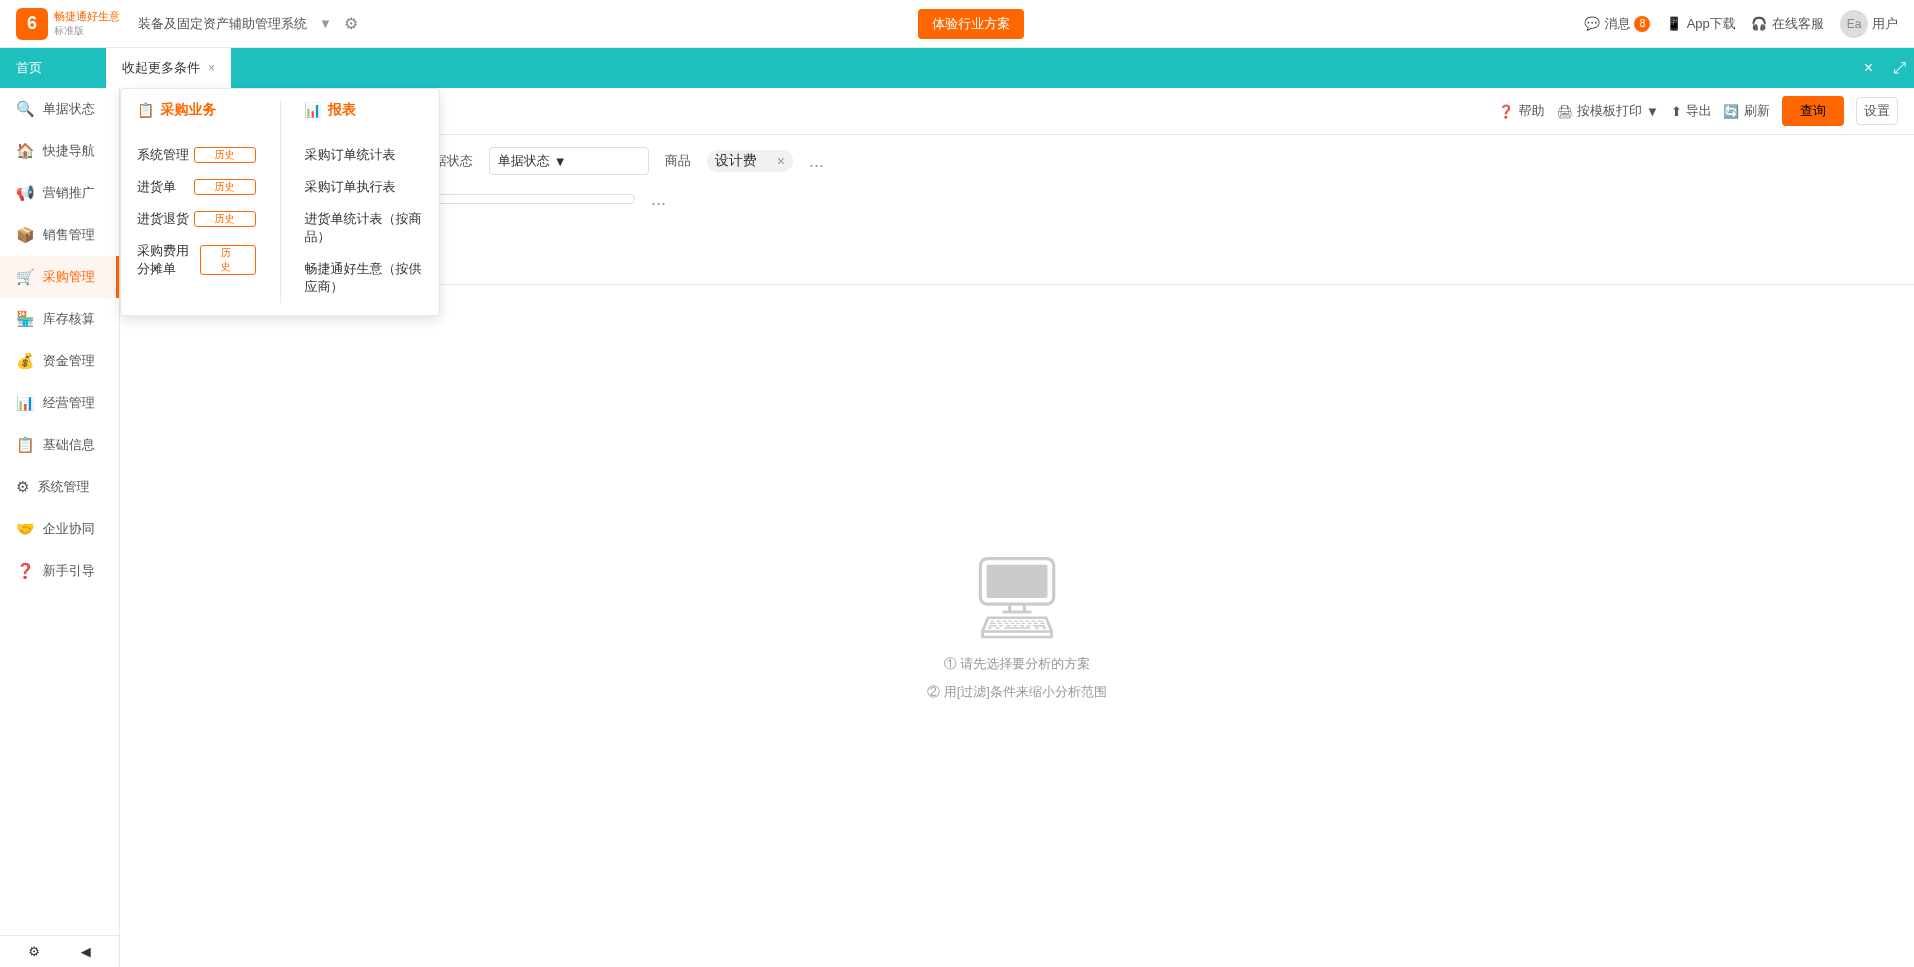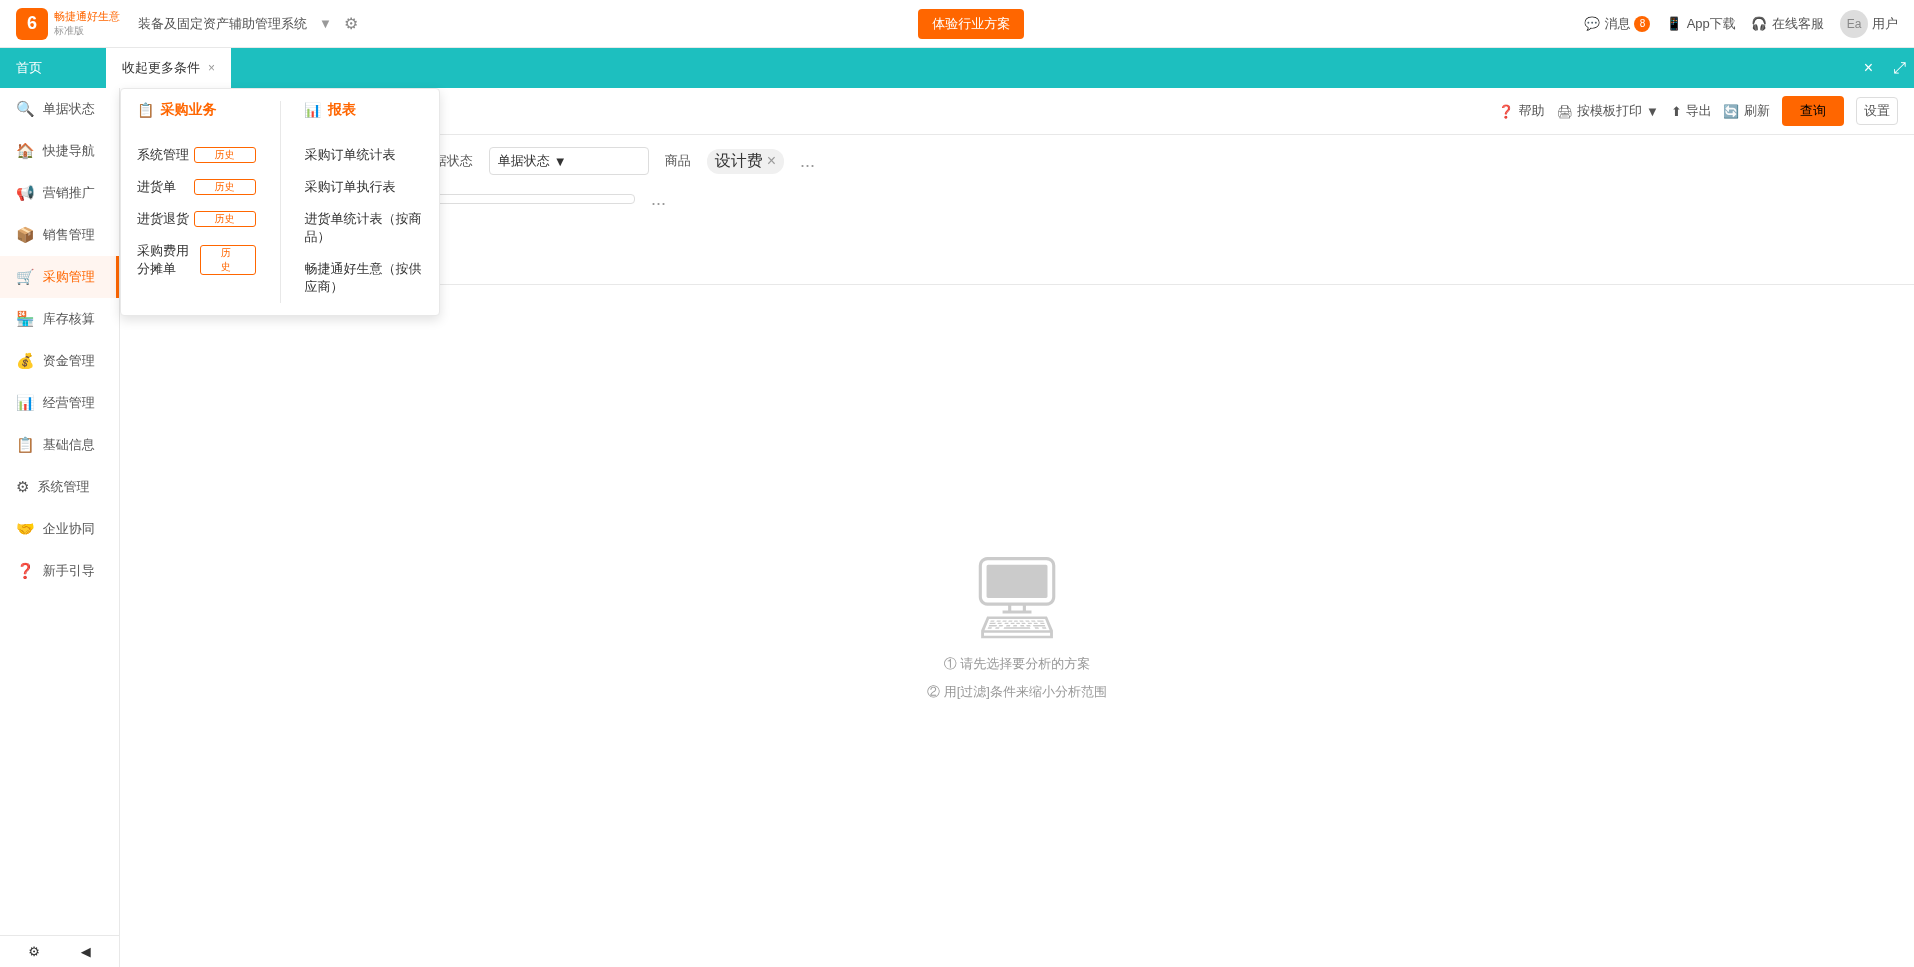--- a/index.html
+++ b/index.html
@@ -78,21 +78,21 @@
       border: 1px solid #ddd; border-radius: 4px; padding: 4px 8px;
       font-size: 13px; color: #333; background: #fff;
     }
     .filter-select {
       border: 1px solid #ddd; border-radius: 4px; padding: 4px 8px;
       font-size: 13px; background: #fff; color: #333; display: flex; align-items: center; gap: 4px; cursor: pointer;
     }
     .date-range { display: flex; align-items: center; gap: 4px; }
     .date-shortcuts { display: flex; gap: 6px; font-size: 12px; color: #1dbfbf; }
     .date-shortcut { cursor: pointer; }
-    .tag-item { background: #f0f0f0; border-radius: 12px; padding: 2px 8px; font-size: 16px; display: flex; align-items: center; gap: 4px; }
+    .tag-item { background: #f0f0f0; border-radius: 12px; padding: 2px 8px; font-size: 14px; display: flex; align-items: center; gap: 20px; }
     .tag-close { cursor: pointer; color: #999; }
     .collapse-btn { color: #1dbfbf; cursor: pointer; font-size: 12px; display: flex; align-items: center; gap: 2px; margin: 4px auto; }
     .dots { color: #999; cursor: pointer; font-size: 18px; line-height: 1; }
 
     
     .empty-state {
       flex: 1; display: flex; flex-direction: column; align-items: center; justify-content: center;
       background: #fff; gap: 10px;
     }
     .empty-text { color: #999; font-size: 13px; }

